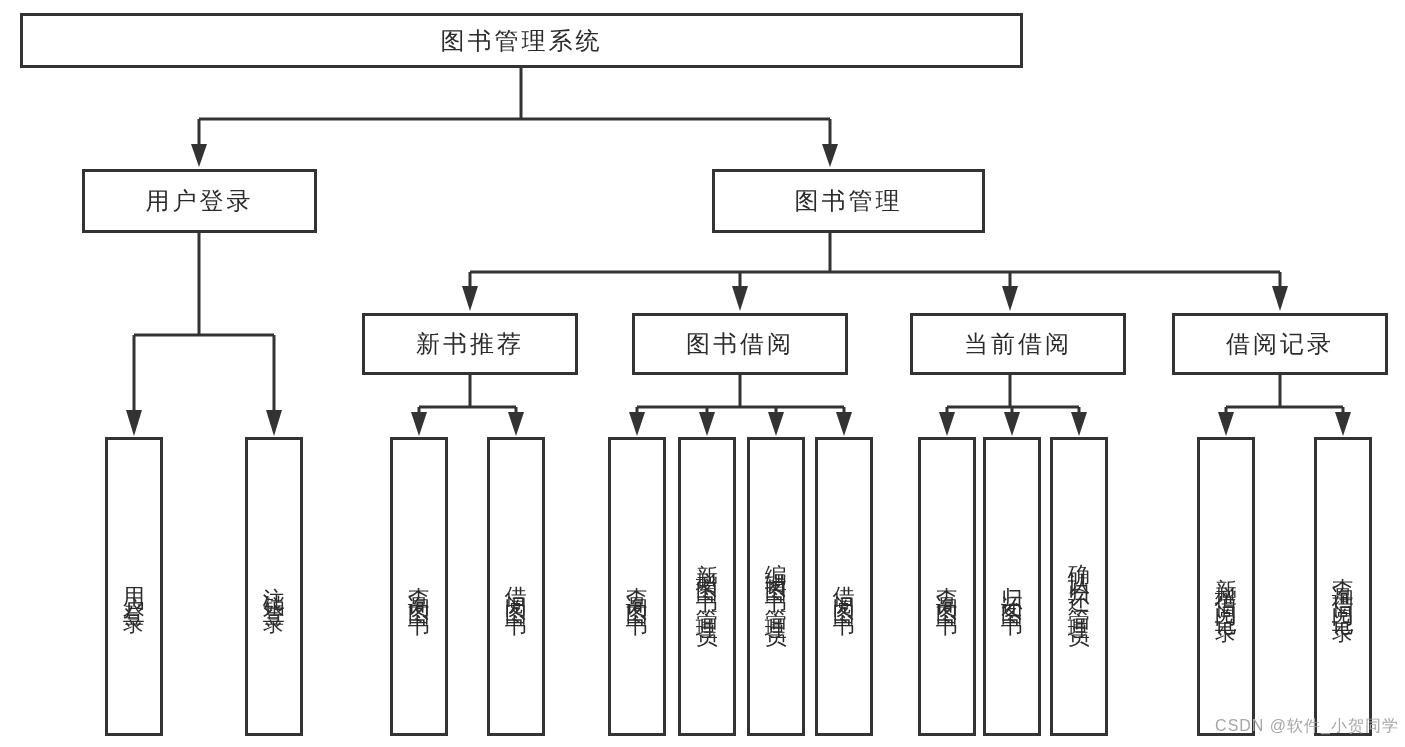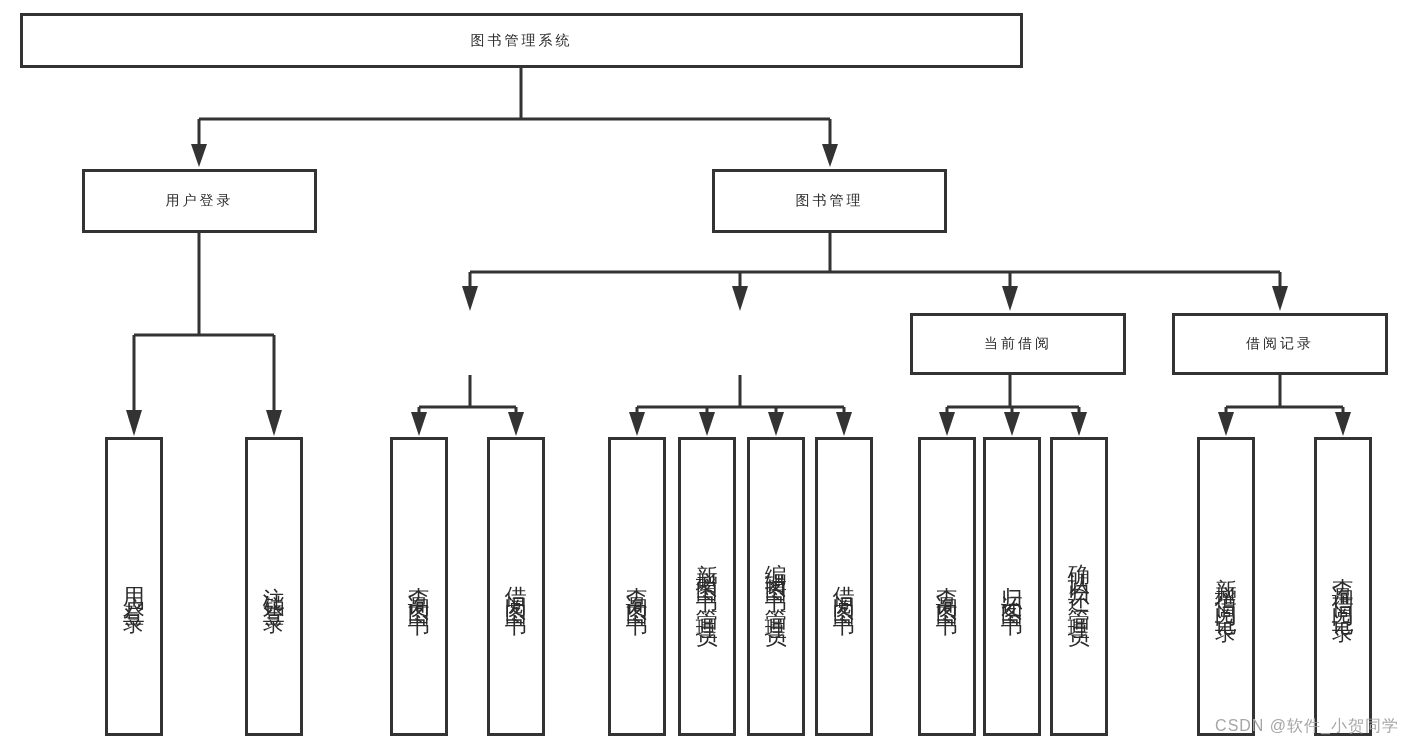--- a/index.html
+++ b/index.html
@@ -16,21 +16,21 @@
   .connectors { position: absolute; left: 0; top: 0; }
   .node {
     position: absolute;
     background: #ffffff;
     border: 3px solid #333333;
     display: flex;
     align-items: center;
     justify-content: center;
   }
   .hlabel {
-    font-size: 14px;
+    font-size: 24px;
     letter-spacing: 3px;
     white-space: nowrap;
     color: #2b2b2b;
   }
   .leaf { width: 58px; top: 437px; height: 299px; }
   .vlabel {
     writing-mode: vertical-rl;
     text-orientation: mixed;
     font-size: 22px;
     letter-spacing: 9px;
@@ -112,24 +112,30 @@
     </g>
   </svg>
 
   <div class="node" style="left:20px; top:13px; width:1003px; height:55px;">
     <span class="hlabel">图书管理系统</span>
   </div>
 
   <div class="node" style="left:82px; top:169px; width:235px; height:64px;">
     <span class="hlabel">用户登录</span>
   </div>
-  <div class="node" style="left:712px; top:169px; width:235px; height:64px;">
+  <div class="node" style="left:712px; top:169px; width:273px; height:64px;">
     <span class="hlabel">图书管理</span>
   </div>
 
+  <div class="node" style="left:362px; top:313px; width:216px; height:62px;">
+    <span class="hlabel">新书推荐</span>
+  </div>
+  <div class="node" style="left:632px; top:313px; width:216px; height:62px;">
+    <span class="hlabel">图书借阅</span>
+  </div>
   <div class="node" style="left:902px; top:313px; width:216px; height:62px;margin-left:8px;">
     <span class="hlabel">当前借阅</span>
   </div>
   <div class="node" style="left:1172px; top:313px; width:216px; height:62px;">
     <span class="hlabel">借阅记录</span>
   </div>
 
   <div class="node leaf" style="left:105px;">
     <span class="vlabel">用户登录</span>
   </div>

